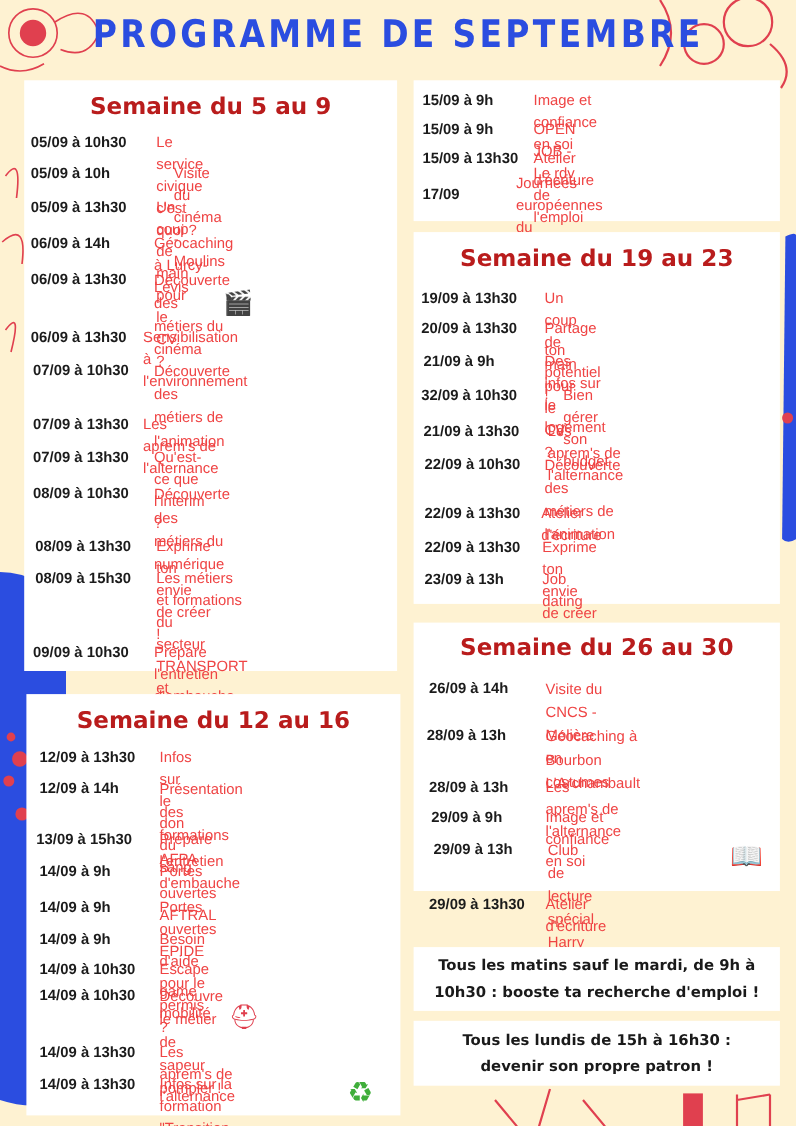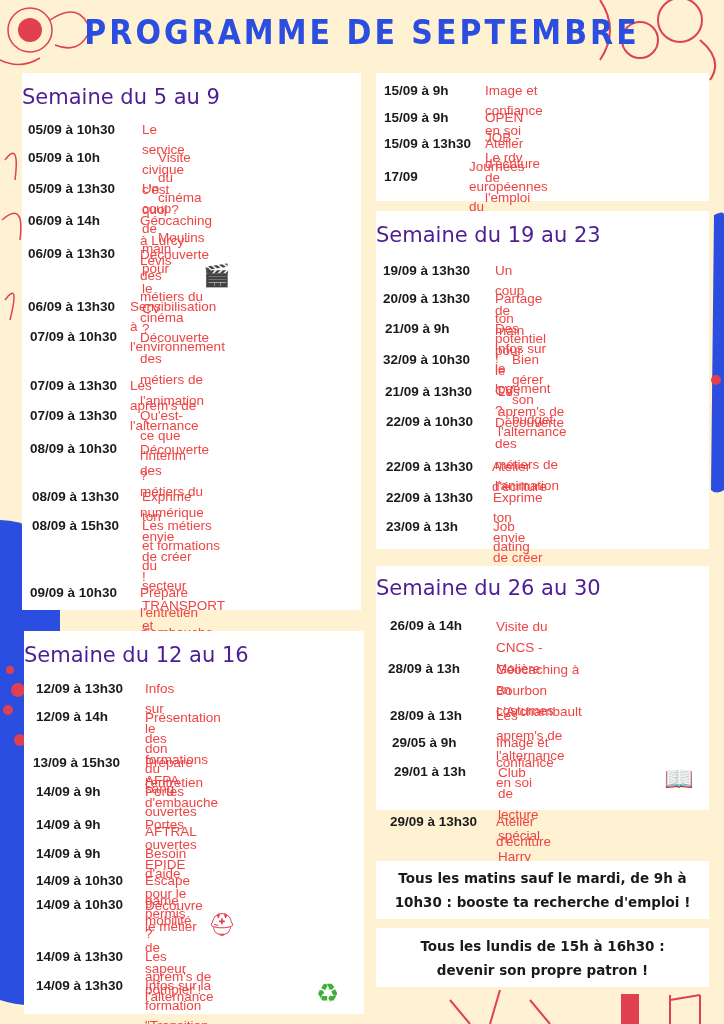--- a/index.html
+++ b/index.html
@@ -11,22 +11,22 @@
   }
   .deco { position:absolute; pointer-events:none; }
   .title {
     position:absolute; left:0; top:14px; width:724px; text-align:center;
     font-family:"DejaVu Sans", sans-serif; font-weight:bold;
     font-size:30px; letter-spacing:3px; color:#2b4de0;
     transform:scaleY(1.15);
   }
   .panel { position:absolute; background:#ffffff; }
   .panel h2 {
-    margin:0; text-align:left; font-family:"DejaVu Sans", sans-serif;
-    font-weight:normal; font-size:21px; color:#4c1d95;
+    margin:0; text-align:center; font-family:"DejaVu Sans", sans-serif;
+    font-weight:bold; font-size:21px; color:#b91c1c;
   }
   .row { position:absolute; font-size:13.5px; line-height:20px; }
   .row .d { position:absolute; left:0; font-weight:bold; white-space:nowrap; color:#1b1b1b; }
   .row .t { position:absolute; white-space:pre-line; color:#ef4444; }
   .notice {
     position:absolute; background:#fff; text-align:center;
     font-family:"DejaVu Sans", sans-serif; font-weight:bold; font-size:13.5px; line-height:24px;
     display:flex; align-items:center; justify-content:center; white-space:pre-line;
   }
   .ico { position:absolute; font-size:22px; line-height:22px; }
@@ -250,25 +250,25 @@
   <div class="row" style="left:12px;top:93px">
       <span class="d">28/09 à 13h</span>
       <span class="t" style="left:108px;line-height:21px">Géocaching à Bourbon
 L'Archambault</span>
     </div>
   <div class="row" style="left:14px;top:140px">
       <span class="d">28/09 à 13h</span>
       <span class="t" style="left:106px">Les aprem's de l'alternance</span>
     </div>
   <div class="row" style="left:16px;top:167px">
-      <span class="d">29/05 à 9h</span>
+      <span class="d">29/09 à 9h</span>
       <span class="t" style="left:104px">Image et confiance en soi</span>
     </div>
   <div class="row" style="left:18px;top:196px">
-      <span class="d">29/01 à 13h</span>
+      <span class="d">29/09 à 13h</span>
       <span class="t" style="left:104px;line-height:21px">Club de lecture spécial
 Harry Potter</span>
     <span class="ico" style="left:270px;top:6px;color:#2b4de0;font-size:24px">📖</span>
     </div>
   <div class="row" style="left:14px;top:246px">
       <span class="d">29/09 à 13h30</span>
       <span class="t" style="left:106px">Atelier d'écriture</span>
     </div>
 </div>
 

